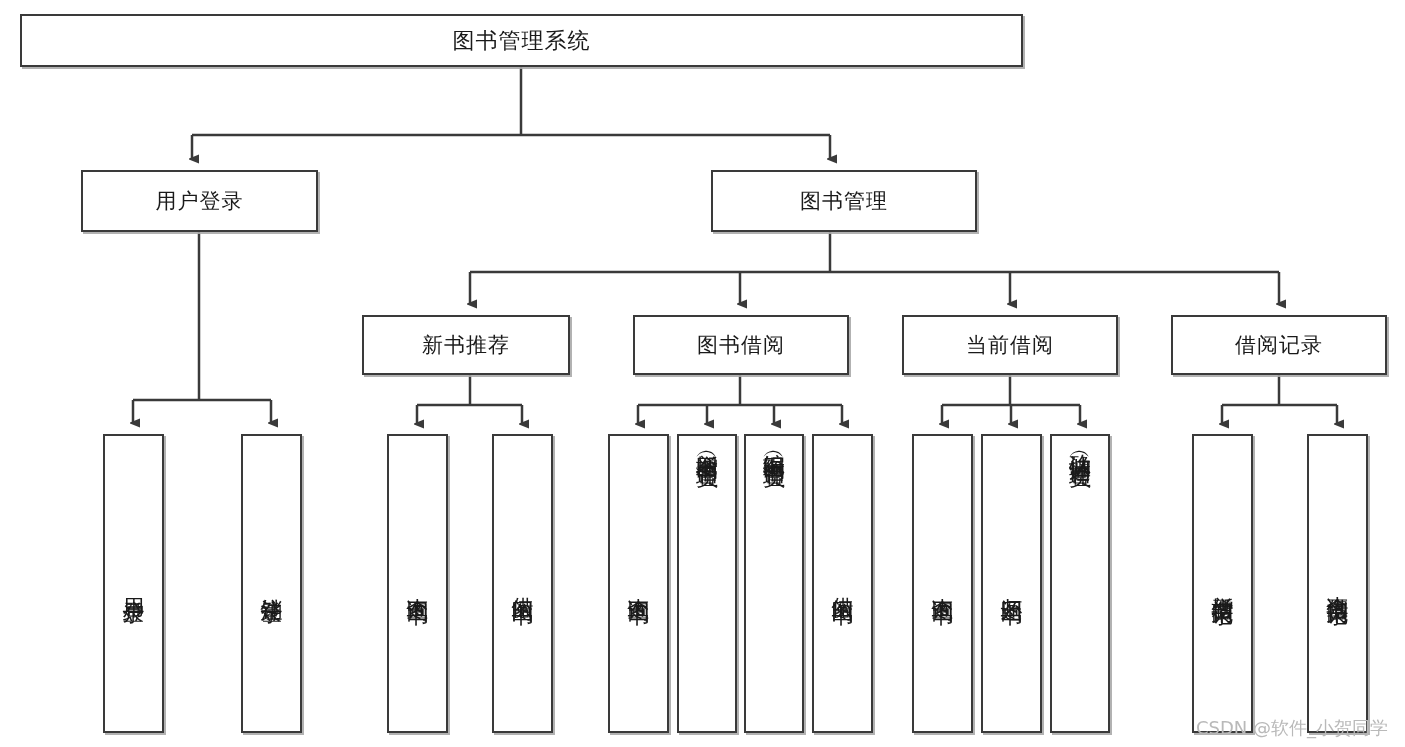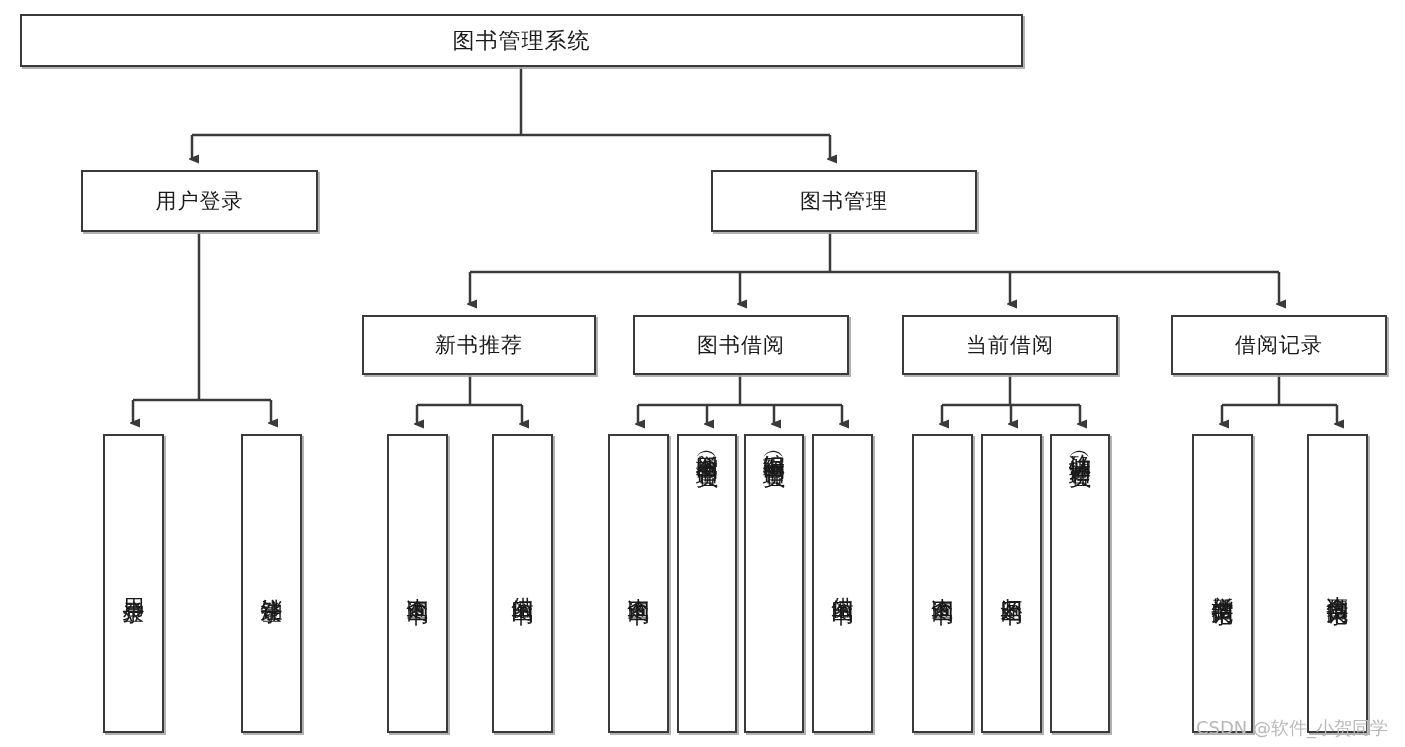--- a/index.html
+++ b/index.html
@@ -131,21 +131,21 @@
     <span class="node-label">图书管理系统</span>
   </div>
 
   <div class="node" style="left:81px; top:170px; width:237px; height:62px;">
     <span class="node-label">用户登录</span>
   </div>
   <div class="node" style="left:711px; top:170px; width:266px; height:62px;">
     <span class="node-label">图书管理</span>
   </div>
 
-  <div class="node" style="left:362px; top:315px; width:234px; height:60px;font-family:Liberation Serif, serif;">
+  <div class="node" style="left:362px; top:315px; width:208px; height:60px;font-family:Liberation Serif, serif;">
     <span class="node-label">新书推荐</span>
   </div>
   <div class="node" style="left:633px; top:315px; width:216px; height:60px;">
     <span class="node-label">图书借阅</span>
   </div>
   <div class="node" style="left:902px; top:315px; width:216px; height:60px;">
     <span class="node-label">当前借阅</span>
   </div>
   <div class="node" style="left:1171px; top:315px; width:216px; height:60px;">
     <span class="node-label">借阅记录</span>

